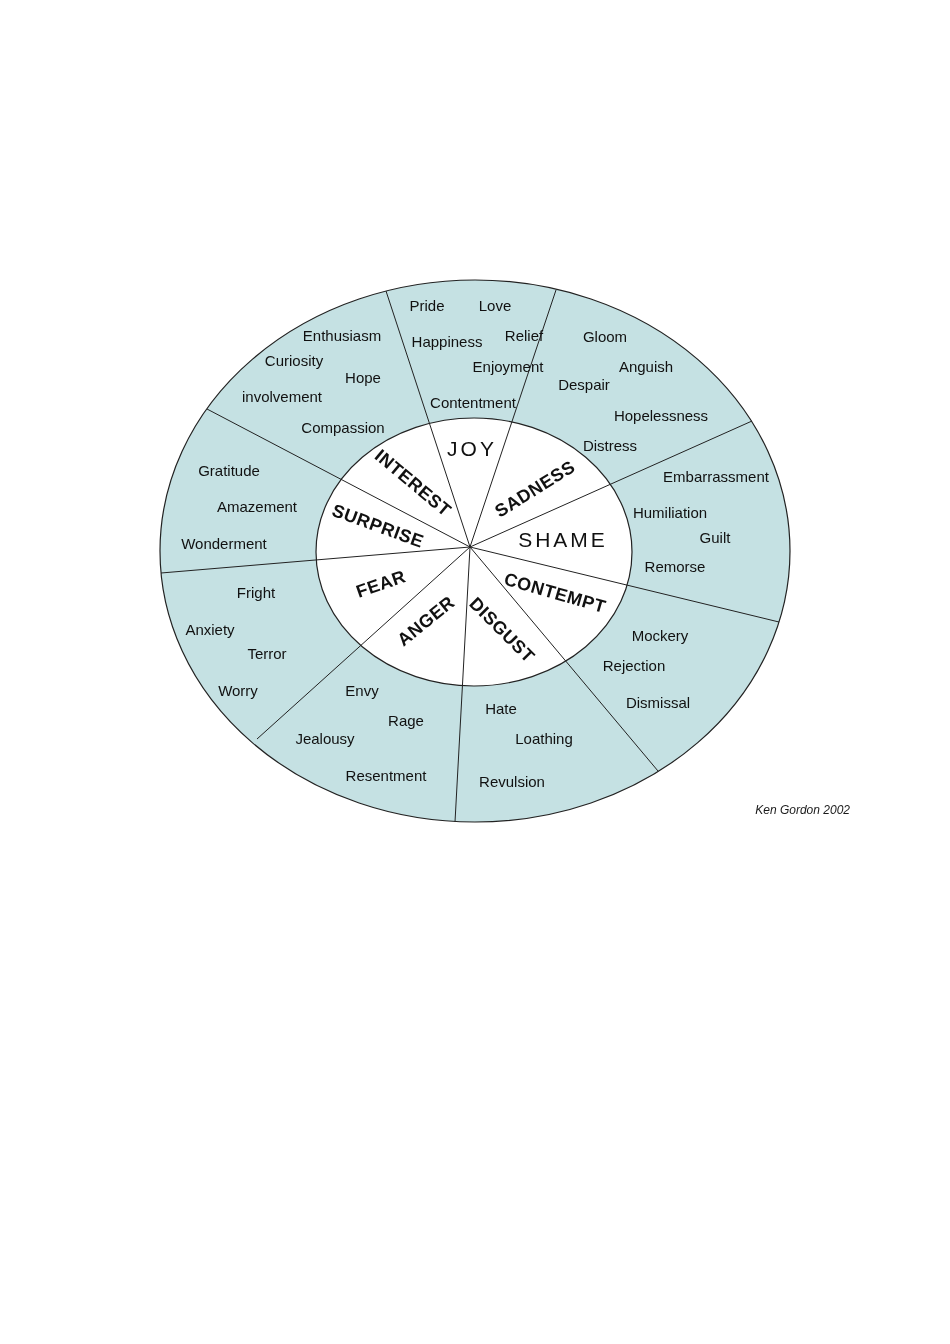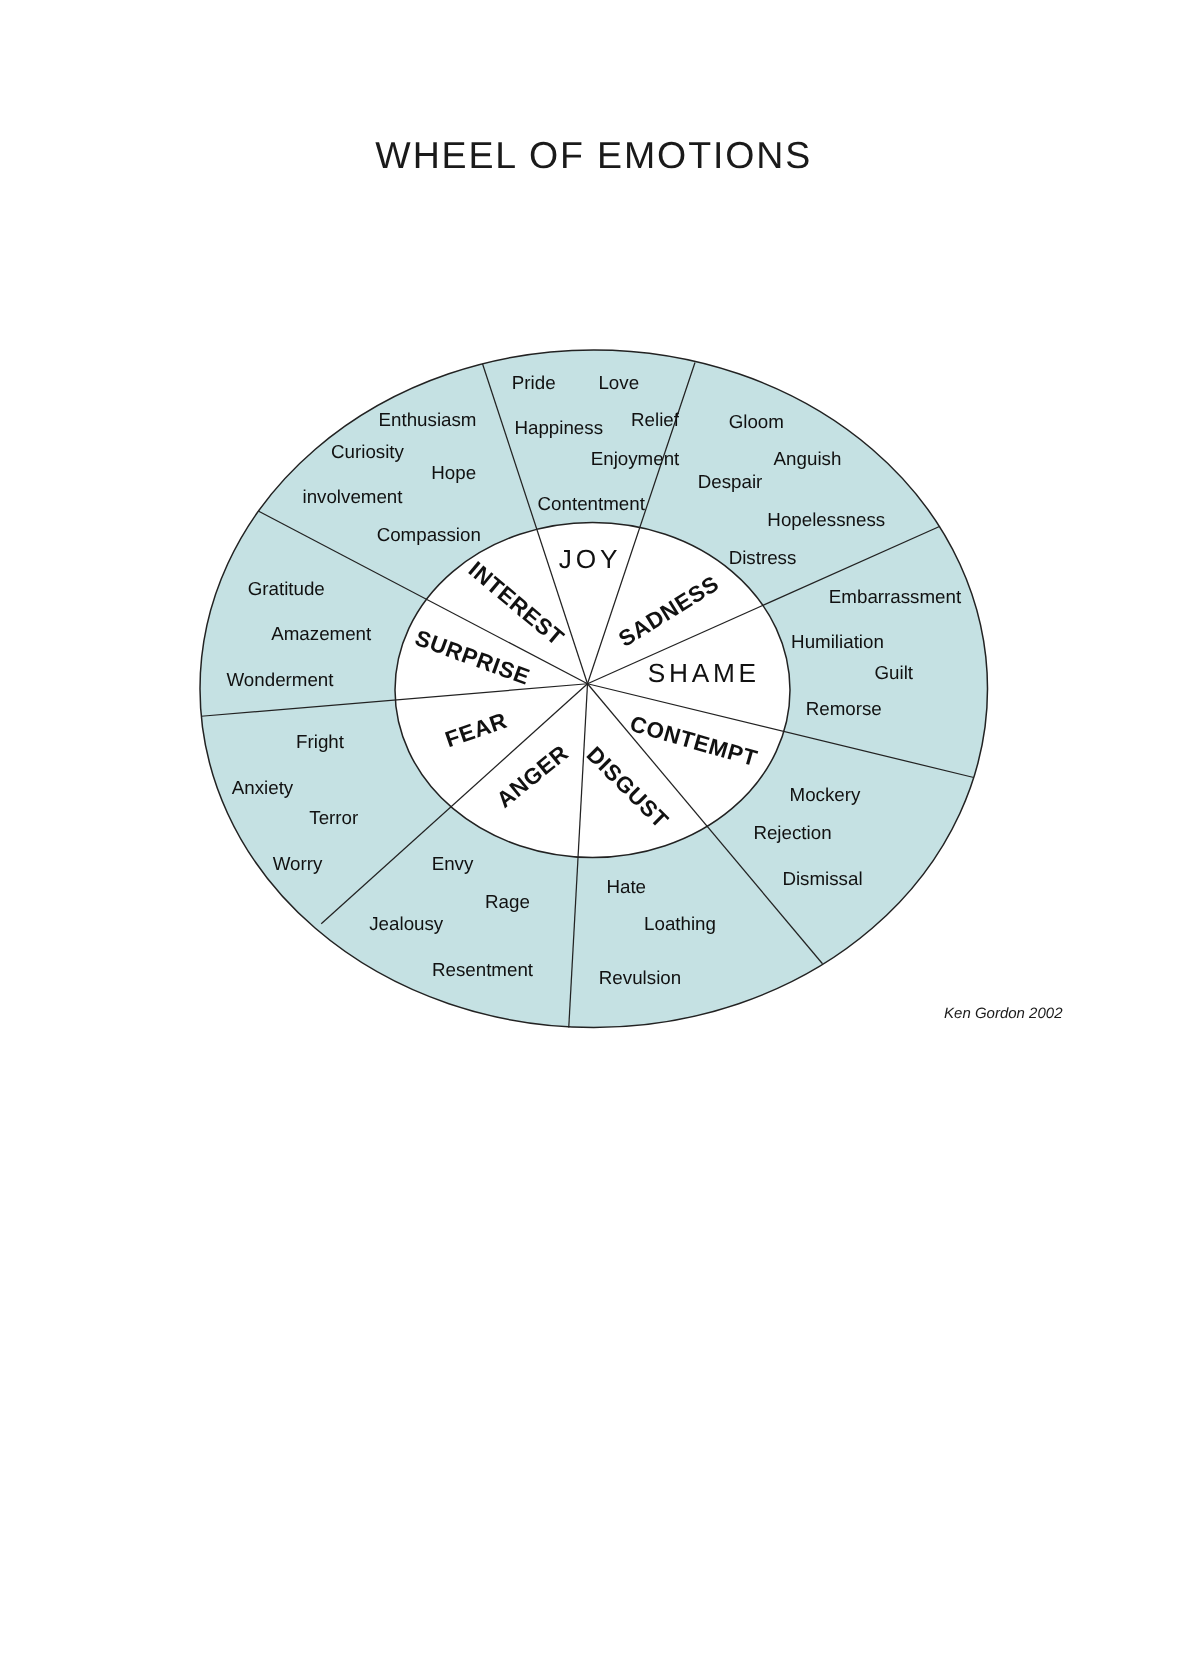--- a/index.html
+++ b/index.html
@@ -14,21 +14,20 @@
   text{fill:#111111;}
   .w{font-size:15px;text-anchor:middle;}
   .wedge{font-size:18px;font-weight:bold;text-anchor:middle;letter-spacing:0.5px;}
   .wedge-light{font-size:21px;font-weight:400;text-anchor:middle;letter-spacing:3px;}
   .credit{font-size:12px;font-style:italic;text-anchor:end;fill:#1a1a1a;}
 </style>
 </head>
 <body>
 
 <div class="page">
-  <div class="title">WHEEL OF EMOTIONS</div>
 
   <svg width="950" height="900" viewBox="0 0 950 900">
 
     <ellipse class="ring-shape" cx="475" cy="551" rx="315" ry="271" fill="#c5e1e3"></ellipse>
 
     <ellipse class="inner-shape" cx="474" cy="552" rx="158" ry="134"></ellipse>
 
     <g>
       <line class="spoke" x1="470" y1="547" x2="386" y2="291"></line>
       <line class="spoke" x1="470" y1="547" x2="556" y2="290"></line>

